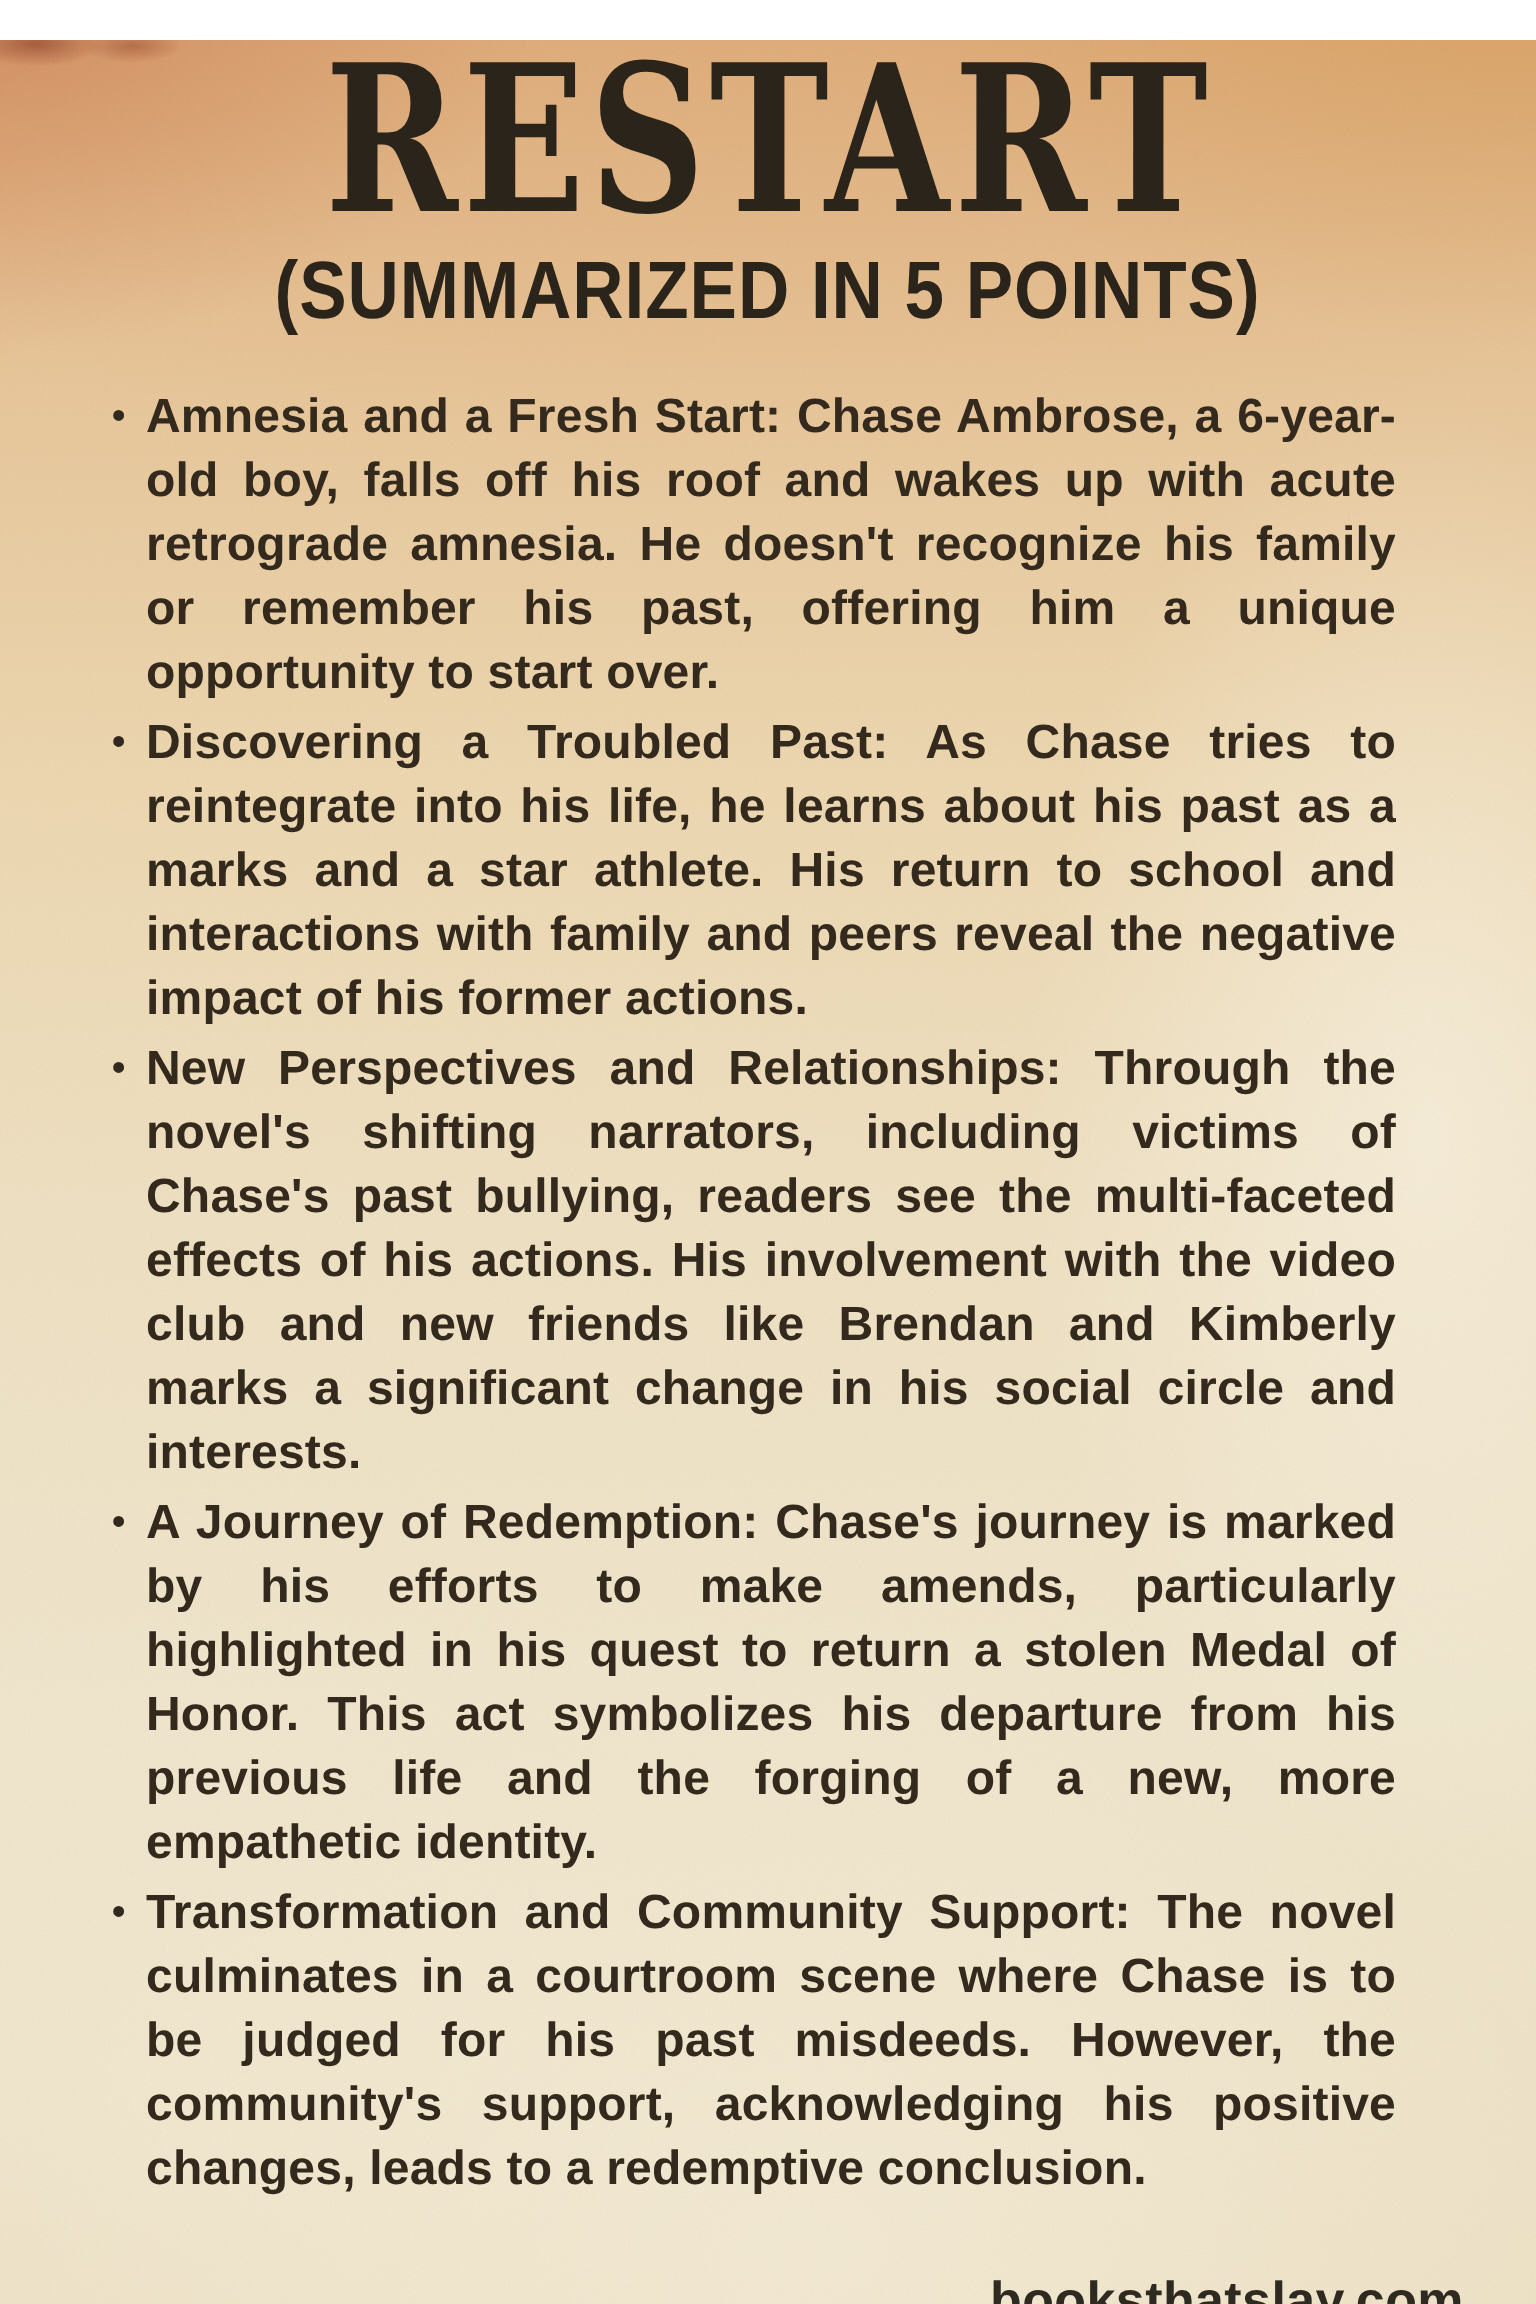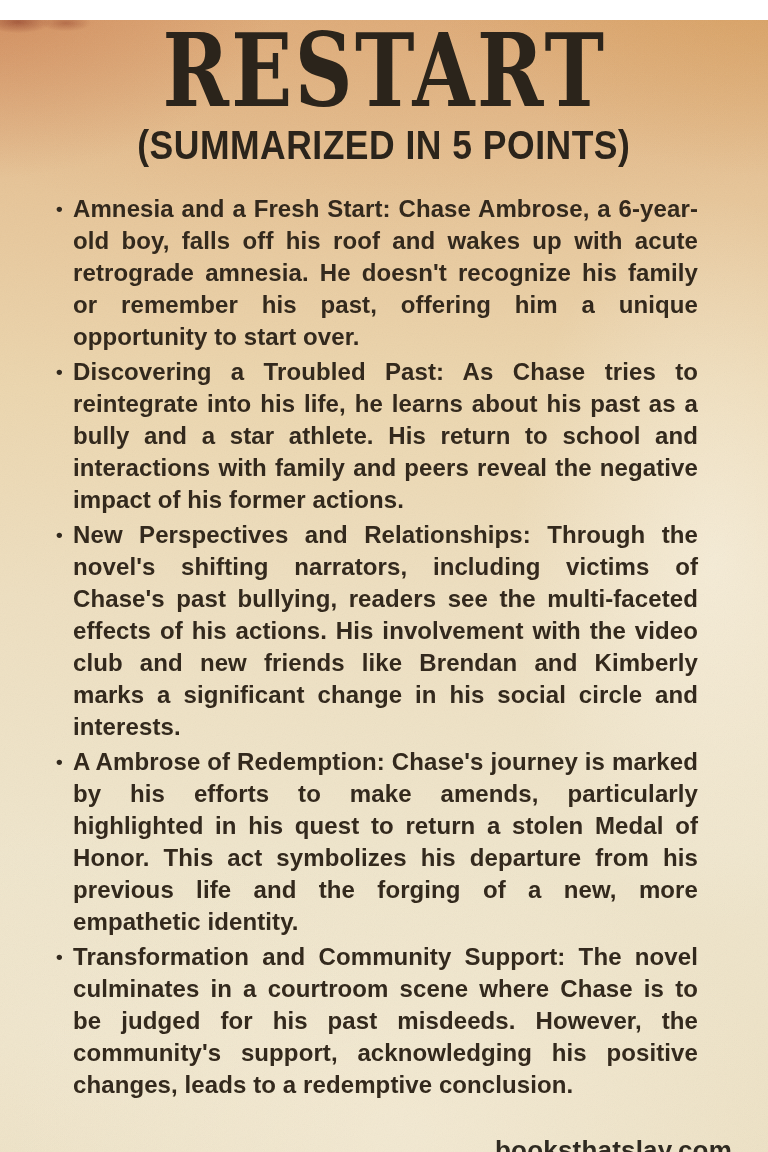--- a/index.html
+++ b/index.html
@@ -123,29 +123,29 @@
 
     <h2 class="subtitle"><span class="squeeze">(SUMMARIZED IN 5 POINTS)</span></h2>
 
     <ul class="points">
       <li>
         <span class="dot">•</span>
         <span class="pt">Amnesia and a Fresh Start: Chase Ambrose, a 6-year-old boy, falls off his roof and wakes up with acute retrograde amnesia. He doesn't recognize his family or remember his past, offering him a unique opportunity to start over.</span>
       </li>
       <li>
         <span class="dot">•</span>
-        <span class="pt">Discovering a Troubled Past: As Chase tries to reintegrate into his life, he learns about his past as a bully and a star athlete. His return to school and interactions with family and peers reveal the negative impact of his former actions.</span>
+        <span class="pt">Discovering a Troubled Past: As Chase tries to reintegrate into his life, he learns about his past as a marks and a star athlete. His return to school and interactions with family and peers reveal the negative impact of his former actions.</span>
       </li>
       <li>
         <span class="dot">•</span>
         <span class="pt">New Perspectives and Relationships: Through the novel's shifting narrators, including victims of Chase's past bullying, readers see the multi-faceted effects of his actions. His involvement with the video club and new friends like Brendan and Kimberly marks a significant change in his social circle and interests.</span>
       </li>
       <li>
         <span class="dot">•</span>
-        <span class="pt">A Ambrose of Redemption: Chase's journey is marked by his efforts to make amends, particularly highlighted in his quest to return a stolen Medal of Honor. This act symbolizes his departure from his previous life and the forging of a new, more empathetic identity.</span>
+        <span class="pt">A Journey of Redemption: Chase's journey is marked by his efforts to make amends, particularly highlighted in his quest to return a stolen Medal of Honor. This act symbolizes his departure from his previous life and the forging of a new, more empathetic identity.</span>
       </li>
       <li>
         <span class="dot">•</span>
         <span class="pt">Transformation and Community Support: The novel culminates in a courtroom scene where Chase is to be judged for his past misdeeds. However, the community's support, acknowledging his positive changes, leads to a redemptive conclusion.</span>
       </li>
     </ul>
 
     <div class="site-credit">booksthatslay.com</div>
 
   </div>

